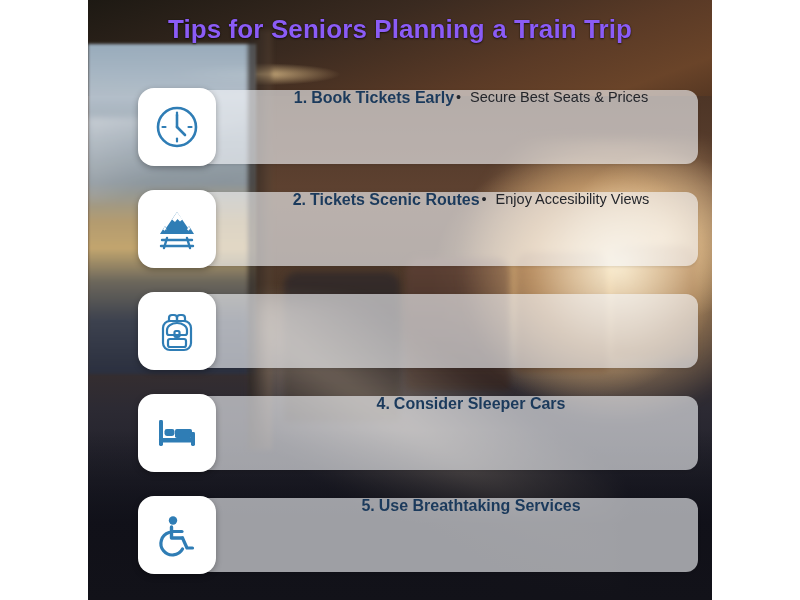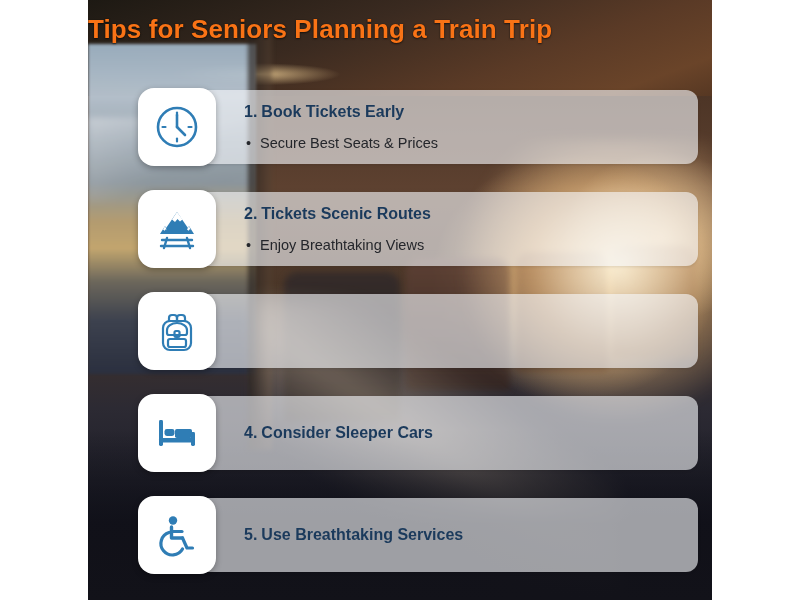--- a/index.html
+++ b/index.html
@@ -126,24 +126,25 @@
     left: 0; right: 0; bottom: 0;
     height: 170px;
     background: linear-gradient(180deg, rgba(20,20,30,0), rgba(16,16,24,.92) 55%, #121219 100%);
   }
 
   
   .title {
     position: absolute;
     left: 0; right: 0;
     top: 14px;
+    text-align: center;
     font-size: 26px;
     font-weight: bold;
     letter-spacing: .1px;
-    color: #f97316;
+    color: #8b5cf6;
     text-shadow: 0 1px 2px rgba(0,0,0,.55), 0 0 1px rgba(0,0,0,.6);
     font-family: "Liberation Sans", sans-serif;
   }
 
   
   .tips {
     position: absolute;
     left: 50px;
     top: 88px;
     width: 560px;
@@ -178,33 +179,33 @@
     align-items: center;
     justify-content: center;
   }
   .tip-icon-tile svg { display: block; }
   .tip-text {
     position: relative;
     z-index: 2;
     flex: 1 1 auto;
     padding-left: 28px;
     display: flex;
-    flex-direction: column;
+    flex-direction: row;
     justify-content: center;
   }
   .tip-heading {
     font-size: 16px;
     font-weight: bold;
     color: #1b3a5c;
     line-height: 1.25;
     white-space: nowrap;
   }
   .tip-heading .num { margin-right: 4px; }
   .tip-bullet {
-    margin-top: 12px;
+    margin-top: 0;
     padding-left: 16px;
     font-size: 14.5px;
     color: #24262b;
     line-height: 1.3;
     white-space: nowrap;
     position: relative;
   }
   .tip-bullet::before {
     content: "\2022";
     position: absolute;
@@ -275,21 +276,21 @@
               <line x1="35" y1="34" x2="38" y2="44" stroke="#2f7db5" stroke-width="2.4" stroke-linecap="round"></line>
               <line x1="10" y1="36" x2="40" y2="36" stroke="#2f7db5" stroke-width="2.4" stroke-linecap="round"></line>
               <line x1="9" y1="42" x2="41" y2="42" stroke="#2f7db5" stroke-width="2.4" stroke-linecap="round"></line>
             </svg>
           </span>
         </div>
         <div class="tip-text">
           <div class="tip-heading">
             <span class="num">2.</span><span>Tickets Scenic Routes</span>
           </div>
-          <div class="tip-bullet">Enjoy Breathtaking Views</div>
+          <div class="tip-bullet">Enjoy Accesibility Views</div>
         </div>
       </div>
 
       <div class="tip-row">
         <div class="tip-bar"></div>
         <div class="tip-icon-tile">
           <span>
             <svg width="50" height="50" viewBox="0 0 50 50" fill="none" stroke="#2f7db5" stroke-width="2.2" stroke-linejoin="round" stroke-linecap="round">
               <rect x="11" y="15" width="28" height="29" rx="7"></rect>
               <path d="M17 15 v-3 a3 3 0 0 1 3-3 h2 a3 3 0 0 1 3 3 v3"></path>

